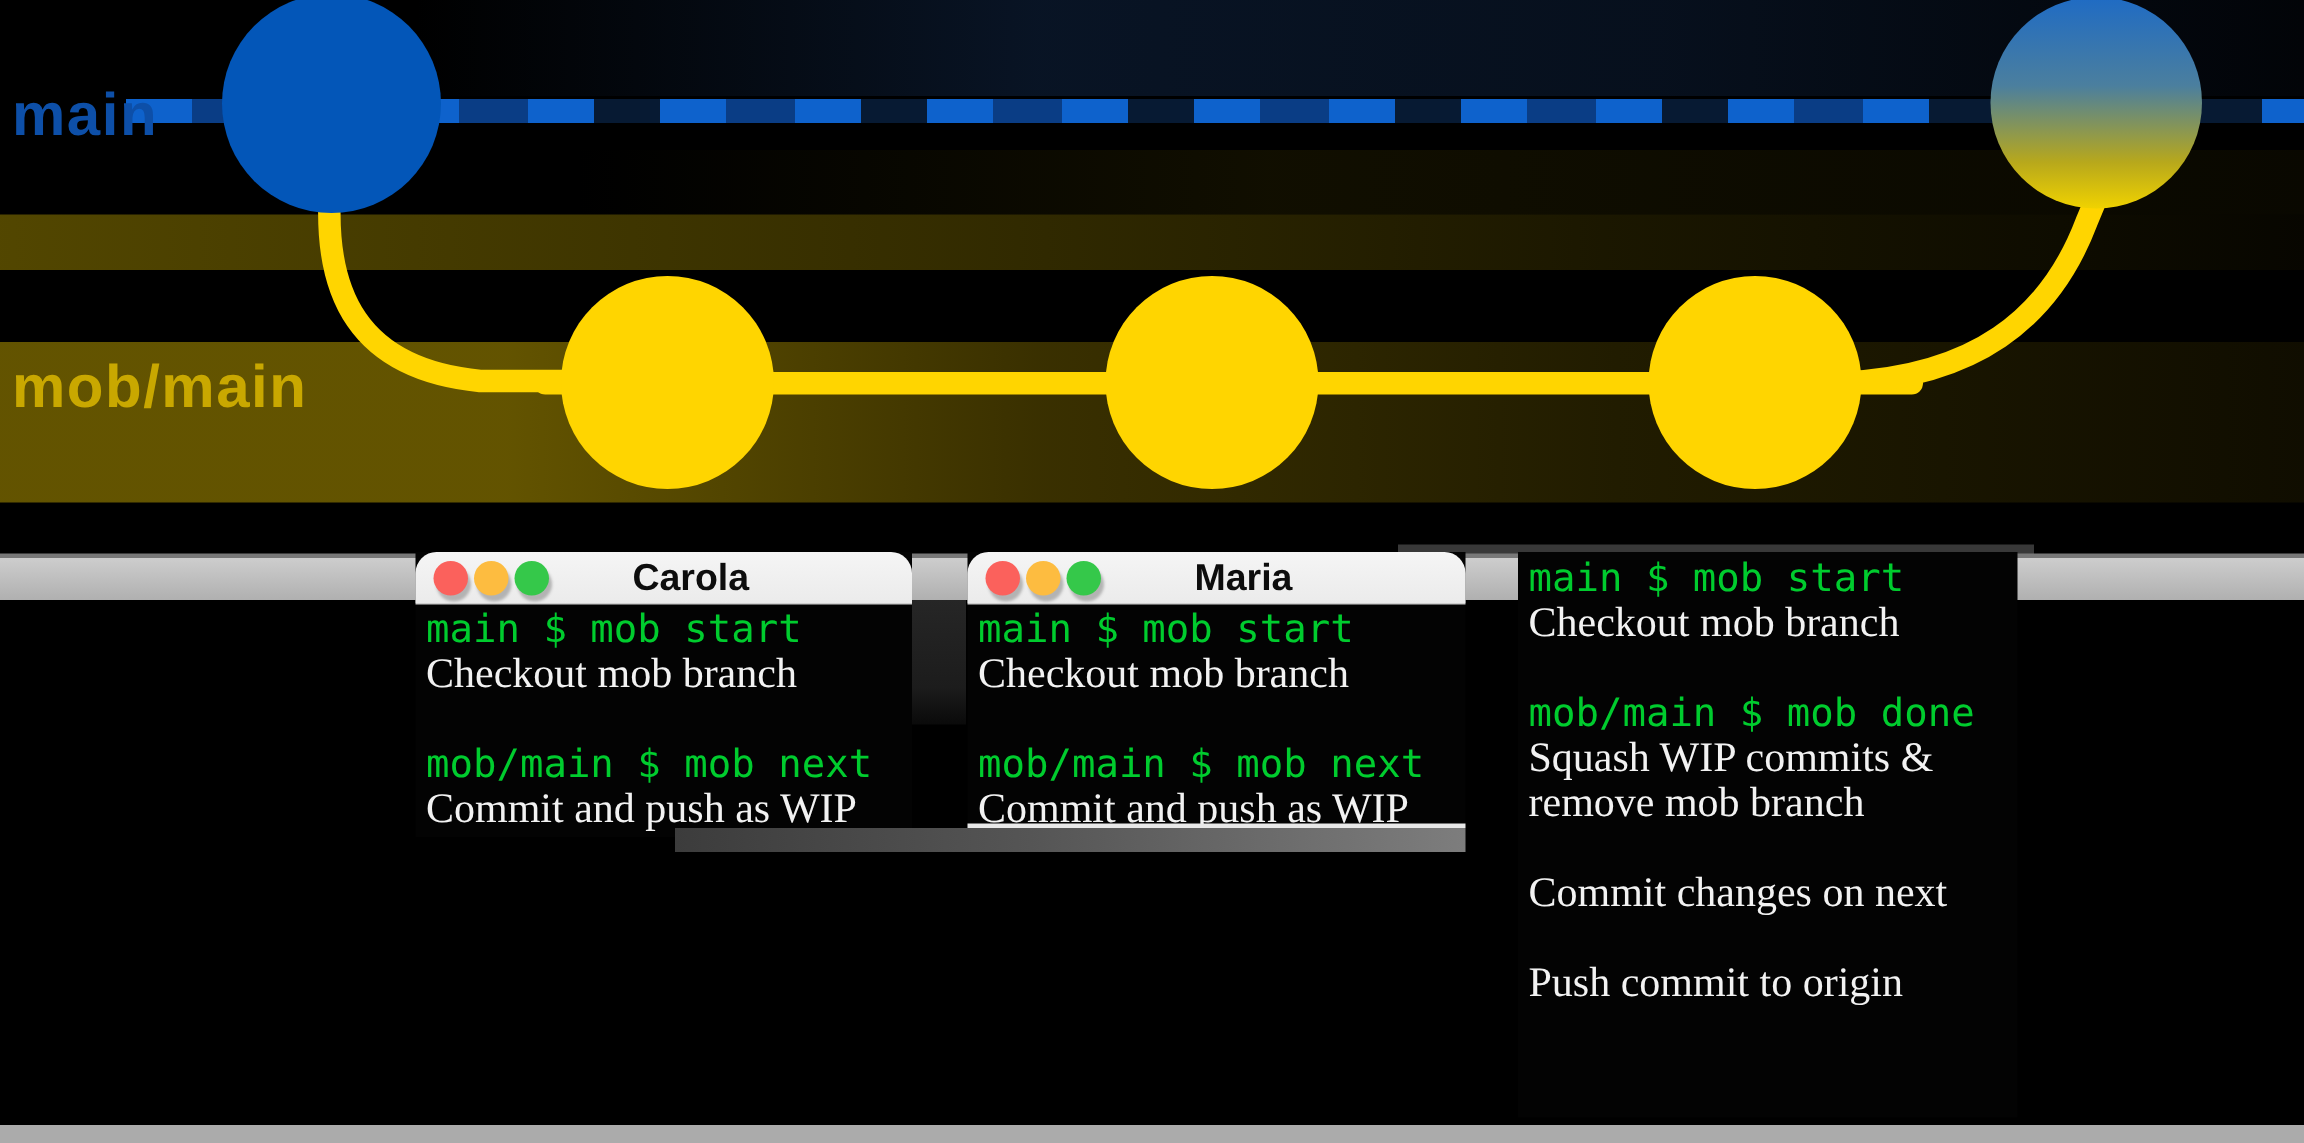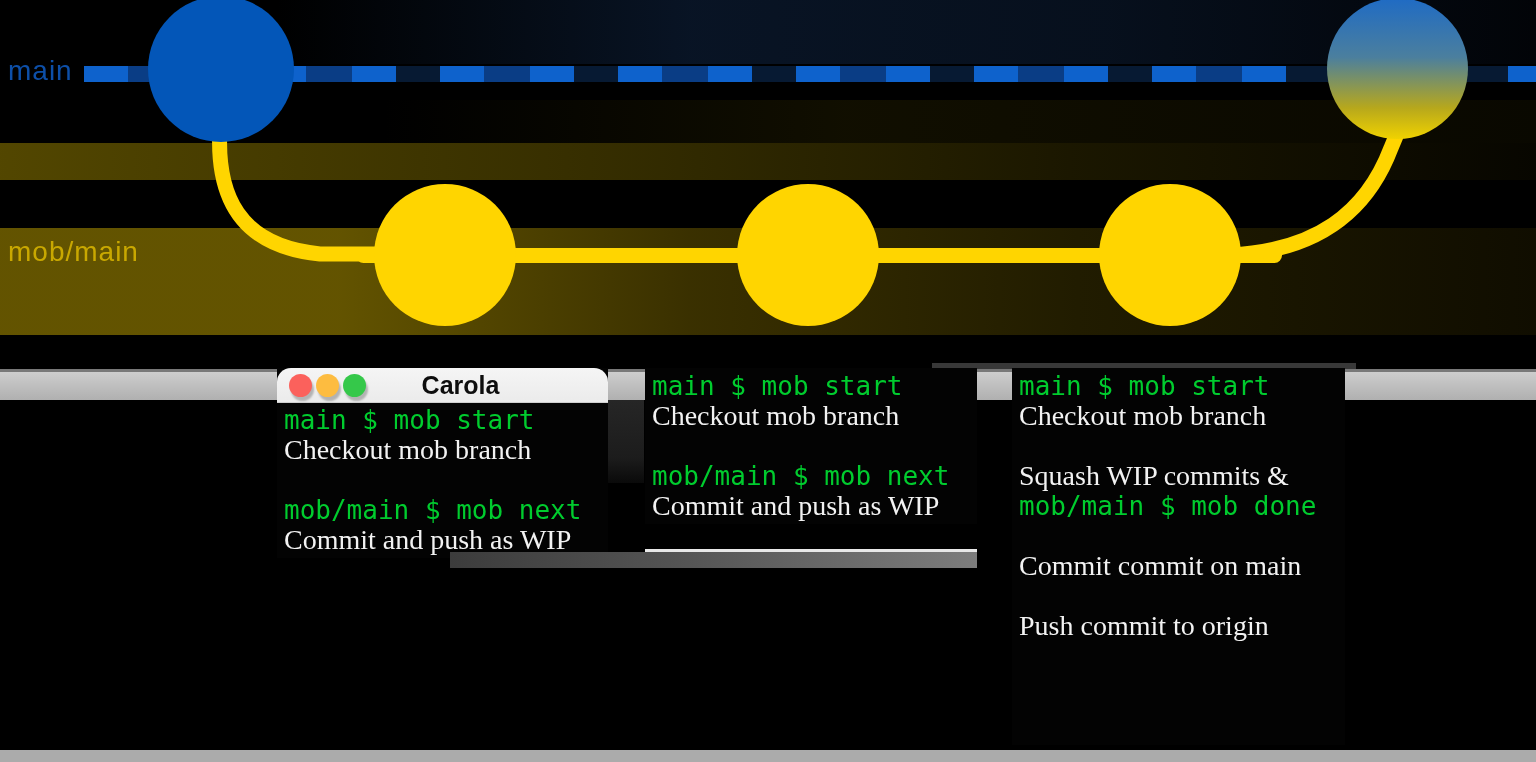--- a/index.html
+++ b/index.html
@@ -24,21 +24,21 @@
   .mob-line{left:356px;top:248px;width:926px;height:15px;border-radius:8px;z-index:3;}
   svg.curves{left:0;top:0;z-index:3;}
 
   
   .commit{position:absolute;border-radius:50%;z-index:4;}
   .commit-main{left:148px;top:-4px;width:146px;height:146px;}
   .commit-merge{left:1327px;top:-2px;width:141px;height:141px;
     background:linear-gradient(180deg,#1f6bc4 0%,#4b7f9e 42%,#b7a81c 78%,#f0d200 100%);}
   .commit-mob{width:142px;height:142px;top:184px;}
 
-  .branch-label{position:absolute;font-weight:normal;font-size:28px;letter-spacing:1px;z-index:5;}
+  .branch-label{position:absolute;font-weight:bold;font-size:40px;letter-spacing:1px;z-index:5;}
   .label-main{left:8px;top:55px;}
   .label-mob{left:8px;top:236px;}
 
   
   .gray-band{left:0;top:369px;width:1536px;height:31px;z-index:5;
     background:linear-gradient(#cdcdcd,#b0b0b0);border-top:3px solid #787878;box-sizing:border-box;}
   .dark-strip-top{left:932px;top:363px;width:424px;height:9px;background:#383838;z-index:4;}
   .gap-dark{left:607px;top:400px;width:37px;height:83px;z-index:5;
     background:linear-gradient(#262626,#1c1c1c 70%,#0a0a0a);}
   .underline-white{left:645px;top:549px;width:332px;height:3px;background:#e8e8e8;z-index:7;}
@@ -106,37 +106,46 @@
     <div class="term-body">
         <div class="tline cmd">main $ mob start</div>
         <div class="tline out">Checkout mob branch</div>
         <div class="tline blank"> </div>
         <div class="tline cmd">mob/main $ mob next</div>
         <div class="tline out">Commit and push as WIP</div>
       </div>
   </div>
 
   <div class="window win-maria">
+    <div class="titlebar">
+      <div class="dots">
+        <span class="dot" style="background: rgb(251, 97, 92);"></span>
+        <span class="dot" style="background: rgb(253, 188, 64);"></span>
+        <span class="dot" style="background: rgb(53, 200, 74);"></span>
+      </div>
+      <span class="title">Maria</span>
+    </div>
     <div class="term-body">
         <div class="tline cmd">main $ mob start</div>
         <div class="tline out">Checkout mob branch</div>
         <div class="tline blank"> </div>
         <div class="tline cmd">mob/main $ mob next</div>
         <div class="tline out">Commit and push as WIP</div>
       </div>
   </div>
 
   <div class="window win-mona">
     <div class="term-body">
         <div class="tline cmd">main $ mob start</div>
         <div class="tline out">Checkout mob branch</div>
         <div class="tline blank"> </div>
+        <div class="tline cmd">mob/main $ mob done</div>
         <div class="tline out">Squash WIP commits &amp;</div>
-        <div class="tline cmd">mob/main $ mob done</div>
+        <div class="tline out">remove mob branch</div>
         <div class="tline blank"> </div>
-        <div class="tline out">Commit commit on main</div>
+        <div class="tline out">Commit changes on next</div>
         <div class="tline blank"> </div>
         <div class="tline out">Push commit to origin</div>
       </div>
   </div>
 
   <div class="abs bottom-strip"></div>
 </div>
 
 </body></html>

